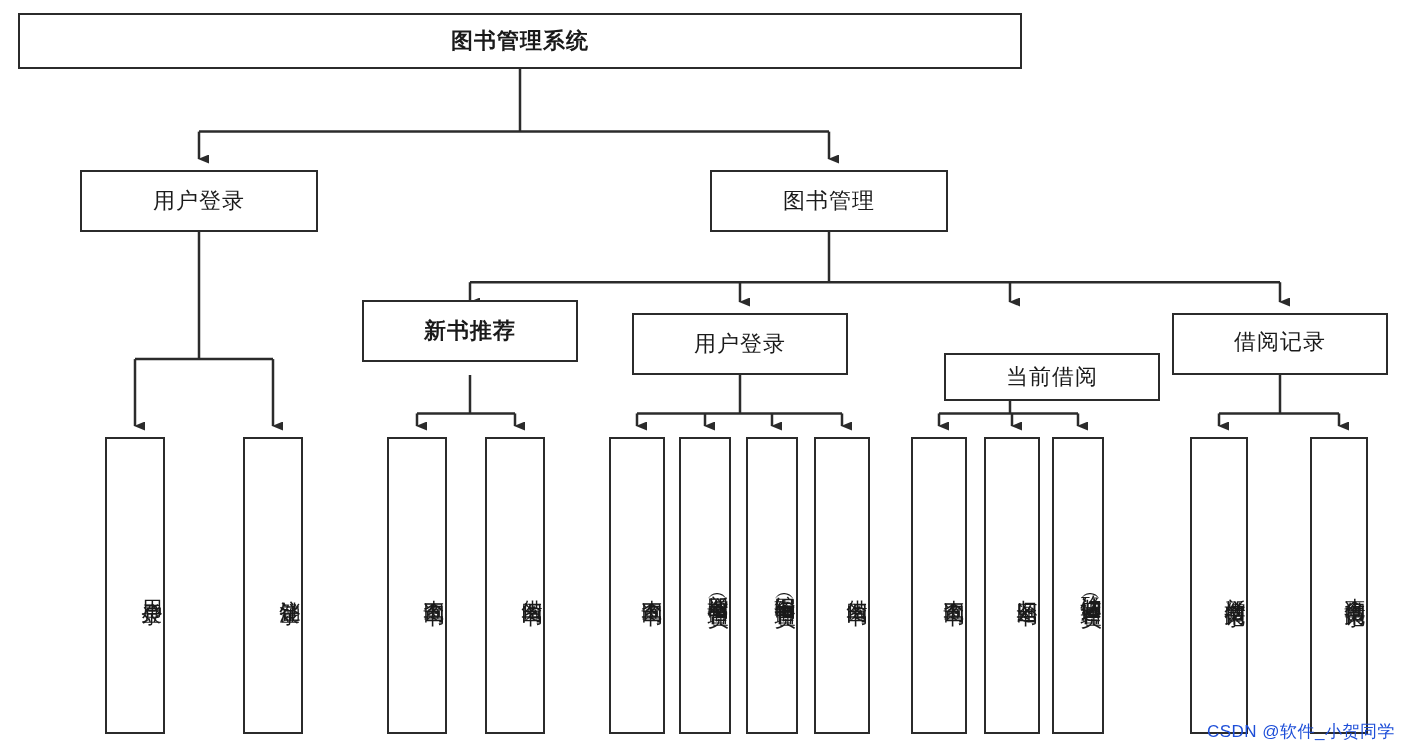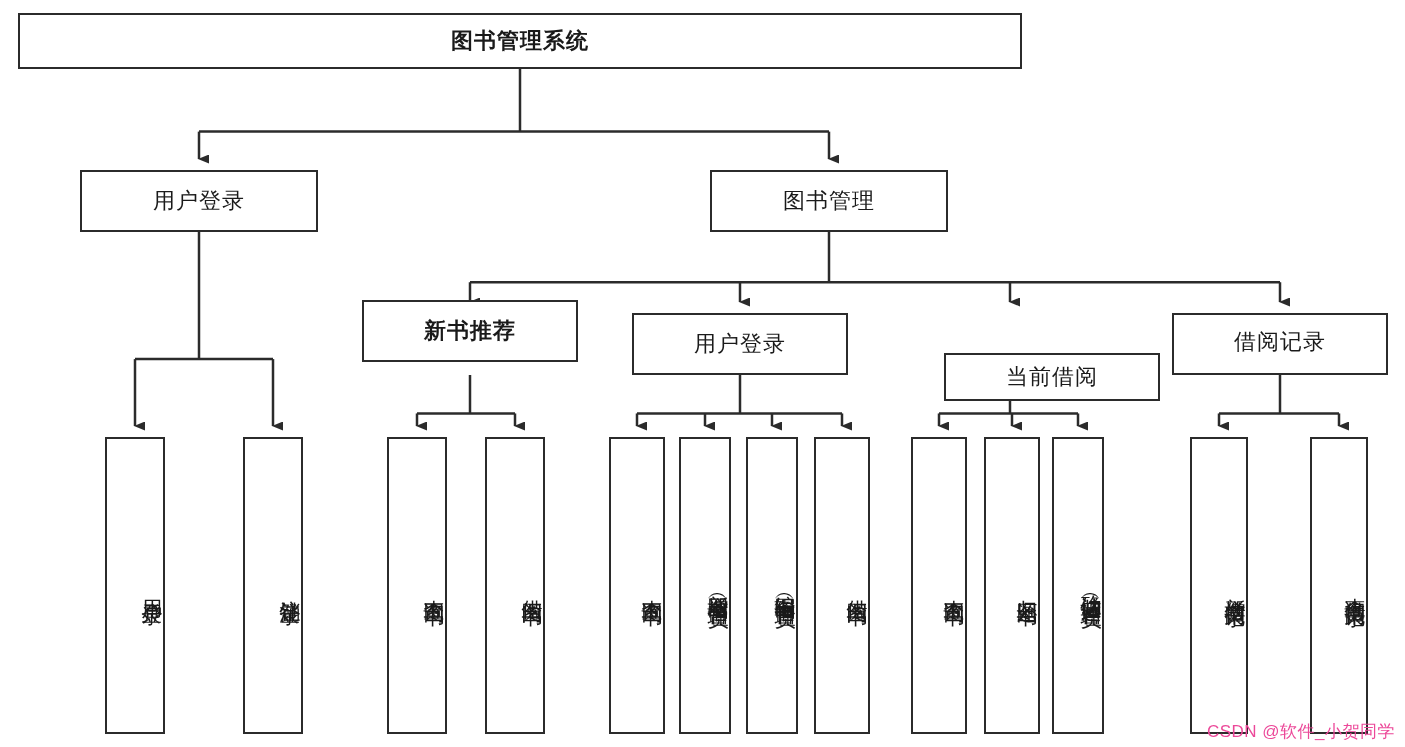--- a/index.html
+++ b/index.html
@@ -51,21 +51,21 @@
   }
   .node-label {
     display: block;
     white-space: pre-line;
   }
   #watermark {
     position: absolute;
     right: 10px;
     bottom: 4px;
     font-size: 17px;
-    color: #ec4899;
+    color: #1d4ed8;
     letter-spacing: 0.5px;
     user-select: none;
   }
 </style>
 </head>
 <body>
 
 <div id="diagram-root">
 
   <svg class="connectors" viewBox="0 0 1405 747" preserveAspectRatio="none">

